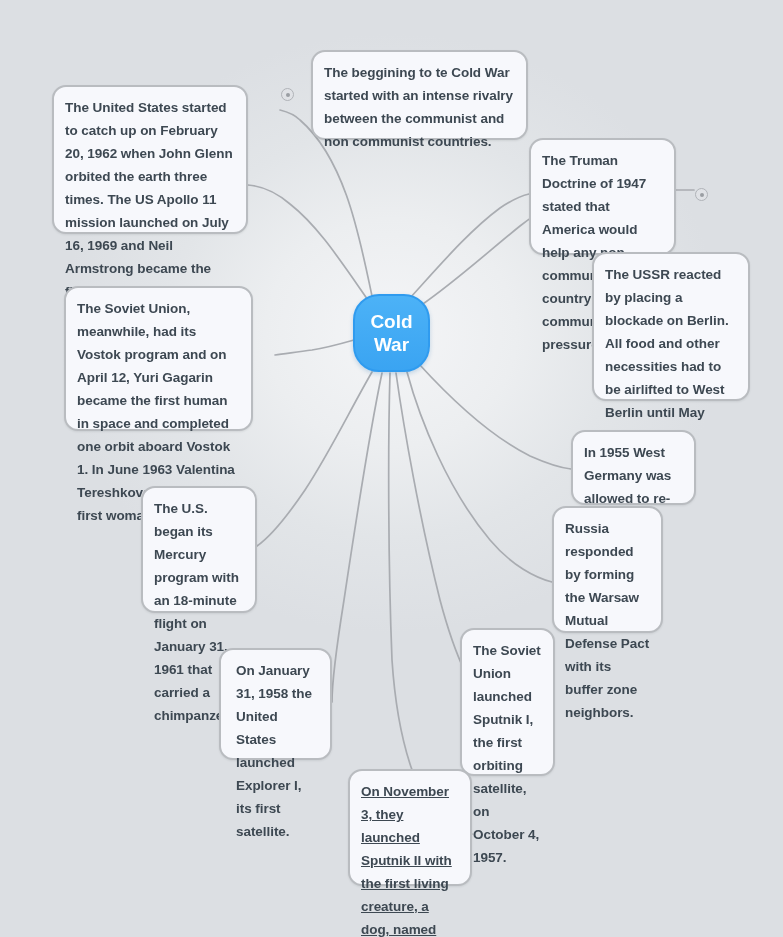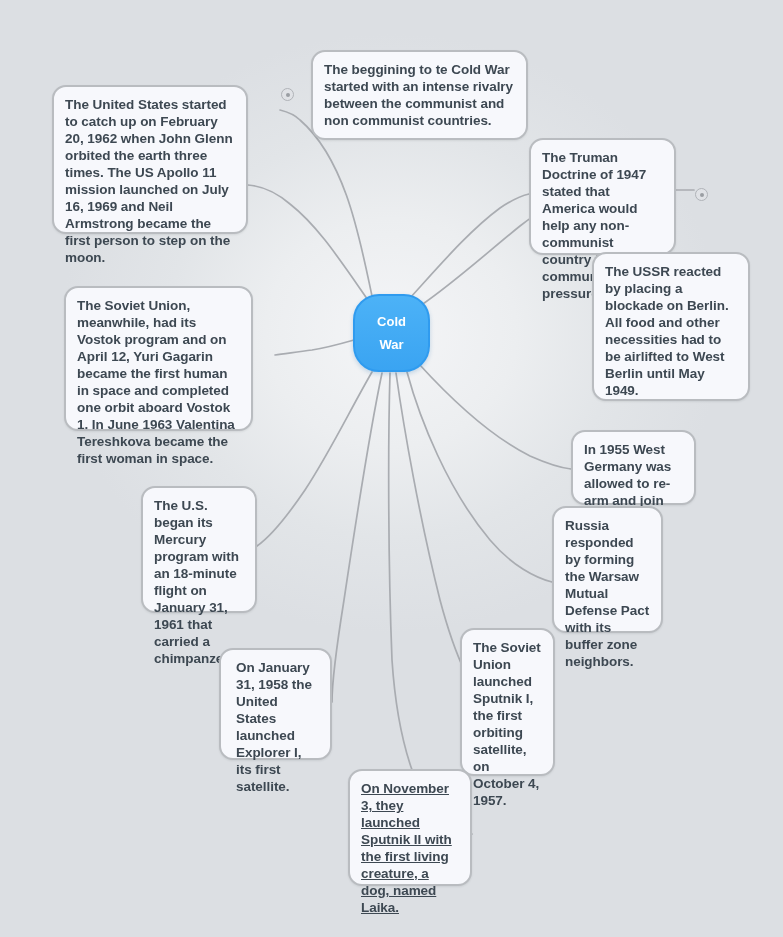--- a/index.html
+++ b/index.html
@@ -31,35 +31,35 @@
   }
   .node {
     position: absolute;
     box-sizing: border-box;
     background: #f7f8fc;
     border: 2px solid #b9bcc0;
     border-radius: 14px;
     color: #3d4852;
     font-size: 13.5px;
     font-weight: bold;
-    line-height: 17px;
+    line-height: 23px;
     letter-spacing: -0.05px;
     padding: 9px 11px 9px 11px;
     box-shadow: 0 1px 2px rgba(60,65,72,0.10);
     -webkit-font-smoothing: antialiased;
   }
   .center-node {
     position: absolute;
     box-sizing: border-box;
     background: #3fa9f5;
     background: linear-gradient(180deg, #4cb2f7 0%, #3aa4f2 100%);
     border: 2px solid #2f9bef;
     border-radius: 26px;
     color: #ffffff;
-    font-size: 13px;
+    font-size: 19px;
     font-weight: bold;
     line-height: 23px;
     text-align: center;
     display: flex;
     align-items: center;
     justify-content: center;
     box-shadow: 0 2px 4px rgba(46,120,180,0.25);
   }
   .center-node span { display: block; }
   .dot {

